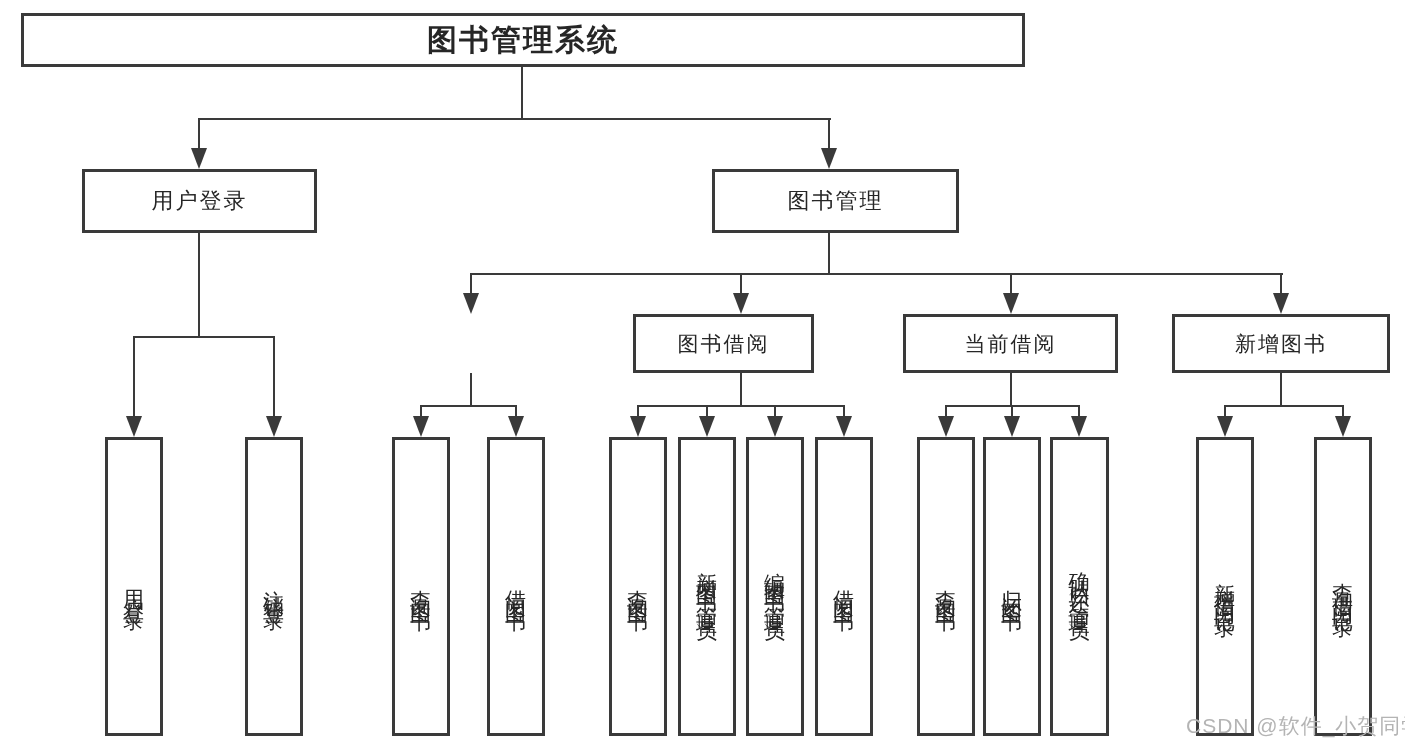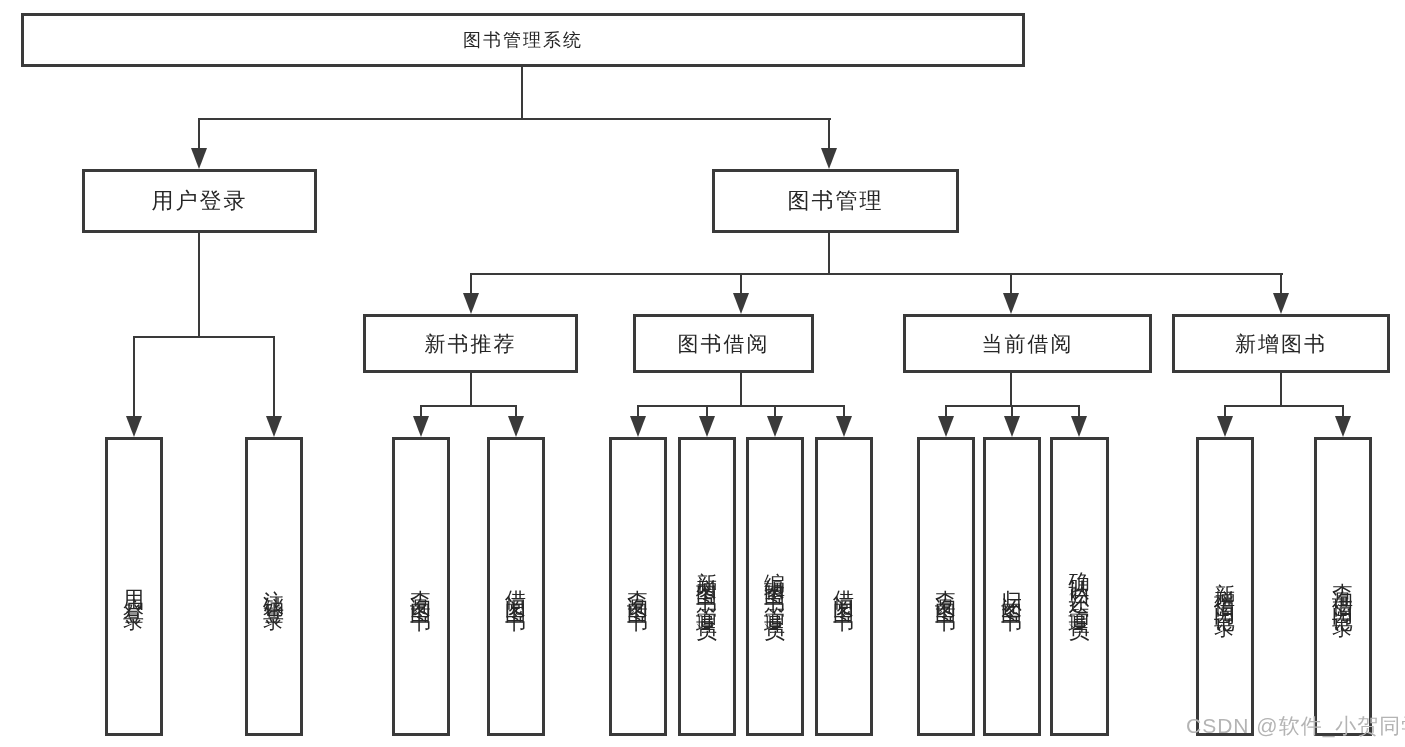--- a/index.html
+++ b/index.html
@@ -4,21 +4,21 @@
 <style>
   html,body{margin:0;padding:0;background:#ffffff;}
   .canvas{
     position:relative;width:1405px;height:747px;background:#ffffff;
     font-family:"Liberation Sans","DejaVu Sans",sans-serif;color:#262626;overflow:hidden;
   }
   .box{
     position:absolute;background:#ffffff;border:3px solid #3a3a3a;box-sizing:border-box;
     display:flex;align-items:center;justify-content:center;z-index:2;
   }
-  .box.lv1 span{font-size:18px;letter-spacing:2px;}
+  .box.lv1 span{font-size:30px;letter-spacing:2px;font-weight:bold;}
   .box.lv2 span{font-size:22px;letter-spacing:2px;}
   .box.lv3 span{font-size:21px;letter-spacing:2px;}
   .vtext{
     writing-mode:vertical-rl;font-size:21px;letter-spacing:7px;line-height:1;white-space:nowrap;
   }
   .hl,.vl{position:absolute;background:#3a3a3a;z-index:1;}
   .hl{height:2px;}
   .vl{width:2px;}
   .arrow{
     position:absolute;width:0;height:0;z-index:1;
@@ -64,27 +64,24 @@
   <div class="hl" style="left:470px;top:273px;width:813px"></div>
   <div class="vl" style="left:470px;top:273px;height:23px"></div>
   <div class="arrow" style="left:463px;top:293px"></div>
   <div class="vl" style="left:740px;top:273px;height:23px"></div>
   <div class="arrow" style="left:733px;top:293px"></div>
   <div class="vl" style="left:1010px;top:273px;height:23px"></div>
   <div class="arrow" style="left:1003px;top:293px"></div>
   <div class="vl" style="left:1280px;top:273px;height:23px"></div>
   <div class="arrow" style="left:1273px;top:293px"></div>
 
-  <div class="box lv3" style="left:363px;top:314px;width:215px;height:59px">
-    <span>新书推荐</span>
-  </div>
   <div class="box lv3" style="left:633px;top:314px;width:181px;height:59px">
     <span>图书借阅</span>
   </div>
-  <div class="box lv3" style="left:903px;top:314px;width:249px;height:59px">
+  <div class="box lv3" style="left:903px;top:314px;width:215px;height:59px">
     <span>当前借阅</span>
   </div>
   <div class="box lv3" style="left:1172px;top:314px;width:218px;height:59px">
     <span>新增图书</span>
   </div>
 
   <div class="vl" style="left:470px;top:373px;height:34px"></div>
   <div class="hl" style="left:420px;top:405px;width:97px"></div>
   <div class="vl" style="left:420px;top:405px;height:13px"></div>
   <div class="arrow" style="left:413px;top:416px"></div>

